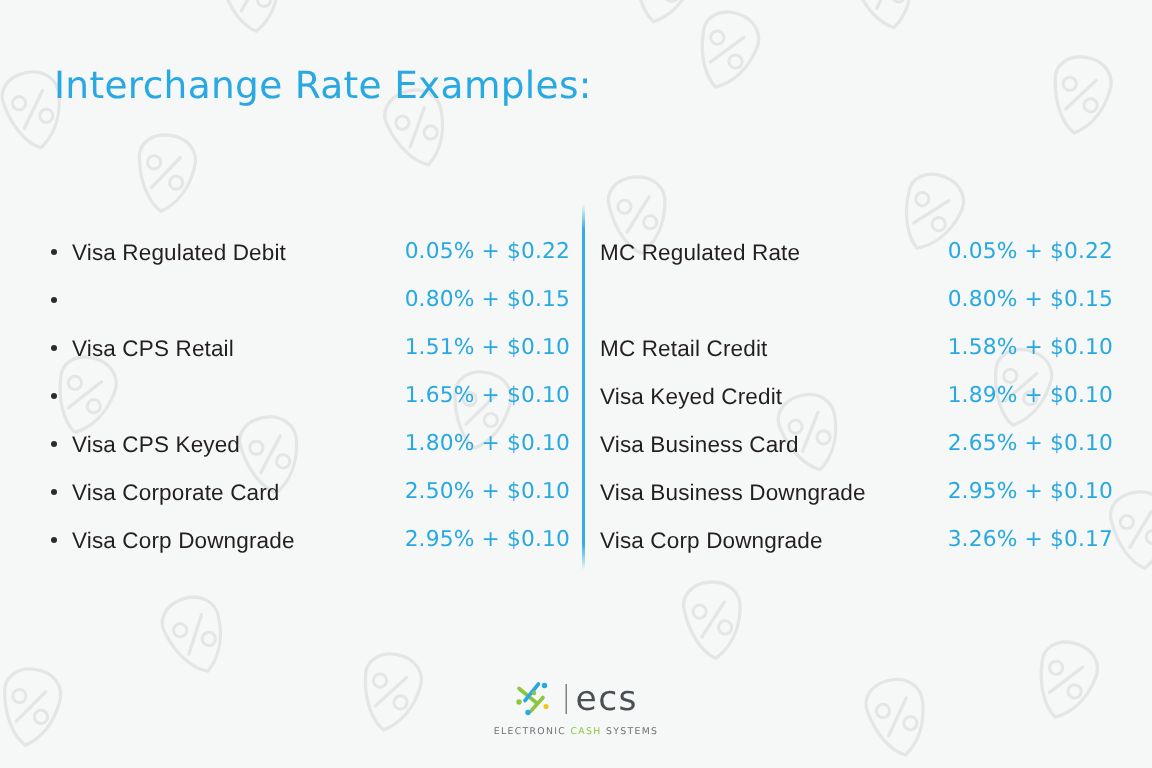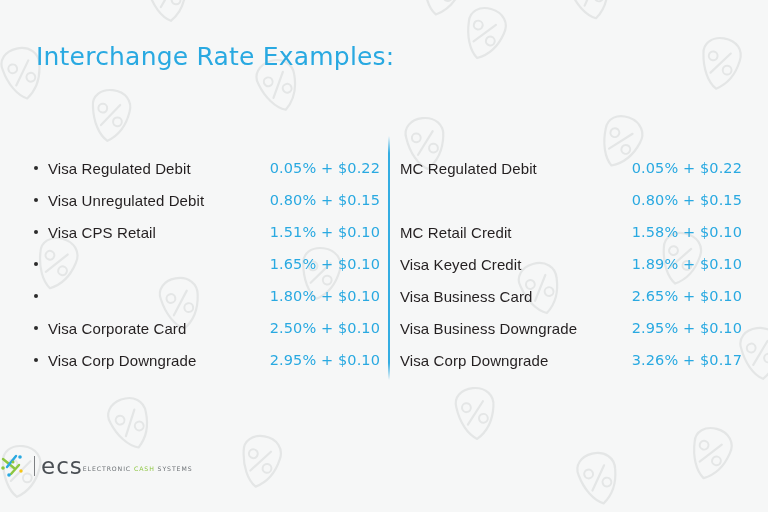--- a/index.html
+++ b/index.html
@@ -120,21 +120,21 @@
   #left-column  .rate-value { right: 2px;  }
   #right-column .rate-value { right: 10px; }
 
   
   #footer-logo {
     position: absolute;
     left: 0;
     top: 452px;
     width: 768px;
     display: flex;
-    flex-direction: row;
+    flex-direction: column;
     align-items: center;
   }
   #logo-row {
     display: flex;
     align-items: center;
     gap: 6px;
     height: 28px;
   }
   #logo-mark { width: 28px; height: 26px; }
   #logo-sep {
@@ -210,51 +210,51 @@
   <div id="divider"></div>
 
   <div id="left-column" class="column">
     <div class="rate-row">
       <span class="bullet"></span>
       <span class="rate-label">Visa Regulated Debit</span>
       <span class="rate-value">0.05% + $0.22</span>
     </div>
     <div class="rate-row">
       <span class="bullet"></span>
-      <span class="rate-label">Visa Unregulated Debit</span>
       <span class="rate-value">0.80% + $0.15</span>
     </div>
     <div class="rate-row">
       <span class="bullet"></span>
       <span class="rate-label">Visa CPS Retail</span>
       <span class="rate-value">1.51% + $0.10</span>
     </div>
     <div class="rate-row">
       <span class="bullet"></span>
       <span class="rate-value">1.65% + $0.10</span>
     </div>
     <div class="rate-row">
       <span class="bullet"></span>
+      <span class="rate-label">Visa CPS Keyed</span>
       <span class="rate-value">1.80% + $0.10</span>
     </div>
     <div class="rate-row">
       <span class="bullet"></span>
       <span class="rate-label">Visa Corporate Card</span>
       <span class="rate-value">2.50% + $0.10</span>
     </div>
     <div class="rate-row">
       <span class="bullet"></span>
       <span class="rate-label">Visa Corp Downgrade</span>
       <span class="rate-value">2.95% + $0.10</span>
     </div>
   </div>
 
   <div id="right-column" class="column">
     <div class="rate-row">
-      <span class="rate-label">MC Regulated Debit</span>
+      <span class="rate-label">MC Regulated Rate</span>
       <span class="rate-value">0.05% + $0.22</span>
     </div>
     <div class="rate-row">
       <span class="rate-value">0.80% + $0.15</span>
     </div>
     <div class="rate-row">
       <span class="rate-label">MC Retail Credit</span>
       <span class="rate-value">1.58% + $0.10</span>
     </div>
     <div class="rate-row">

